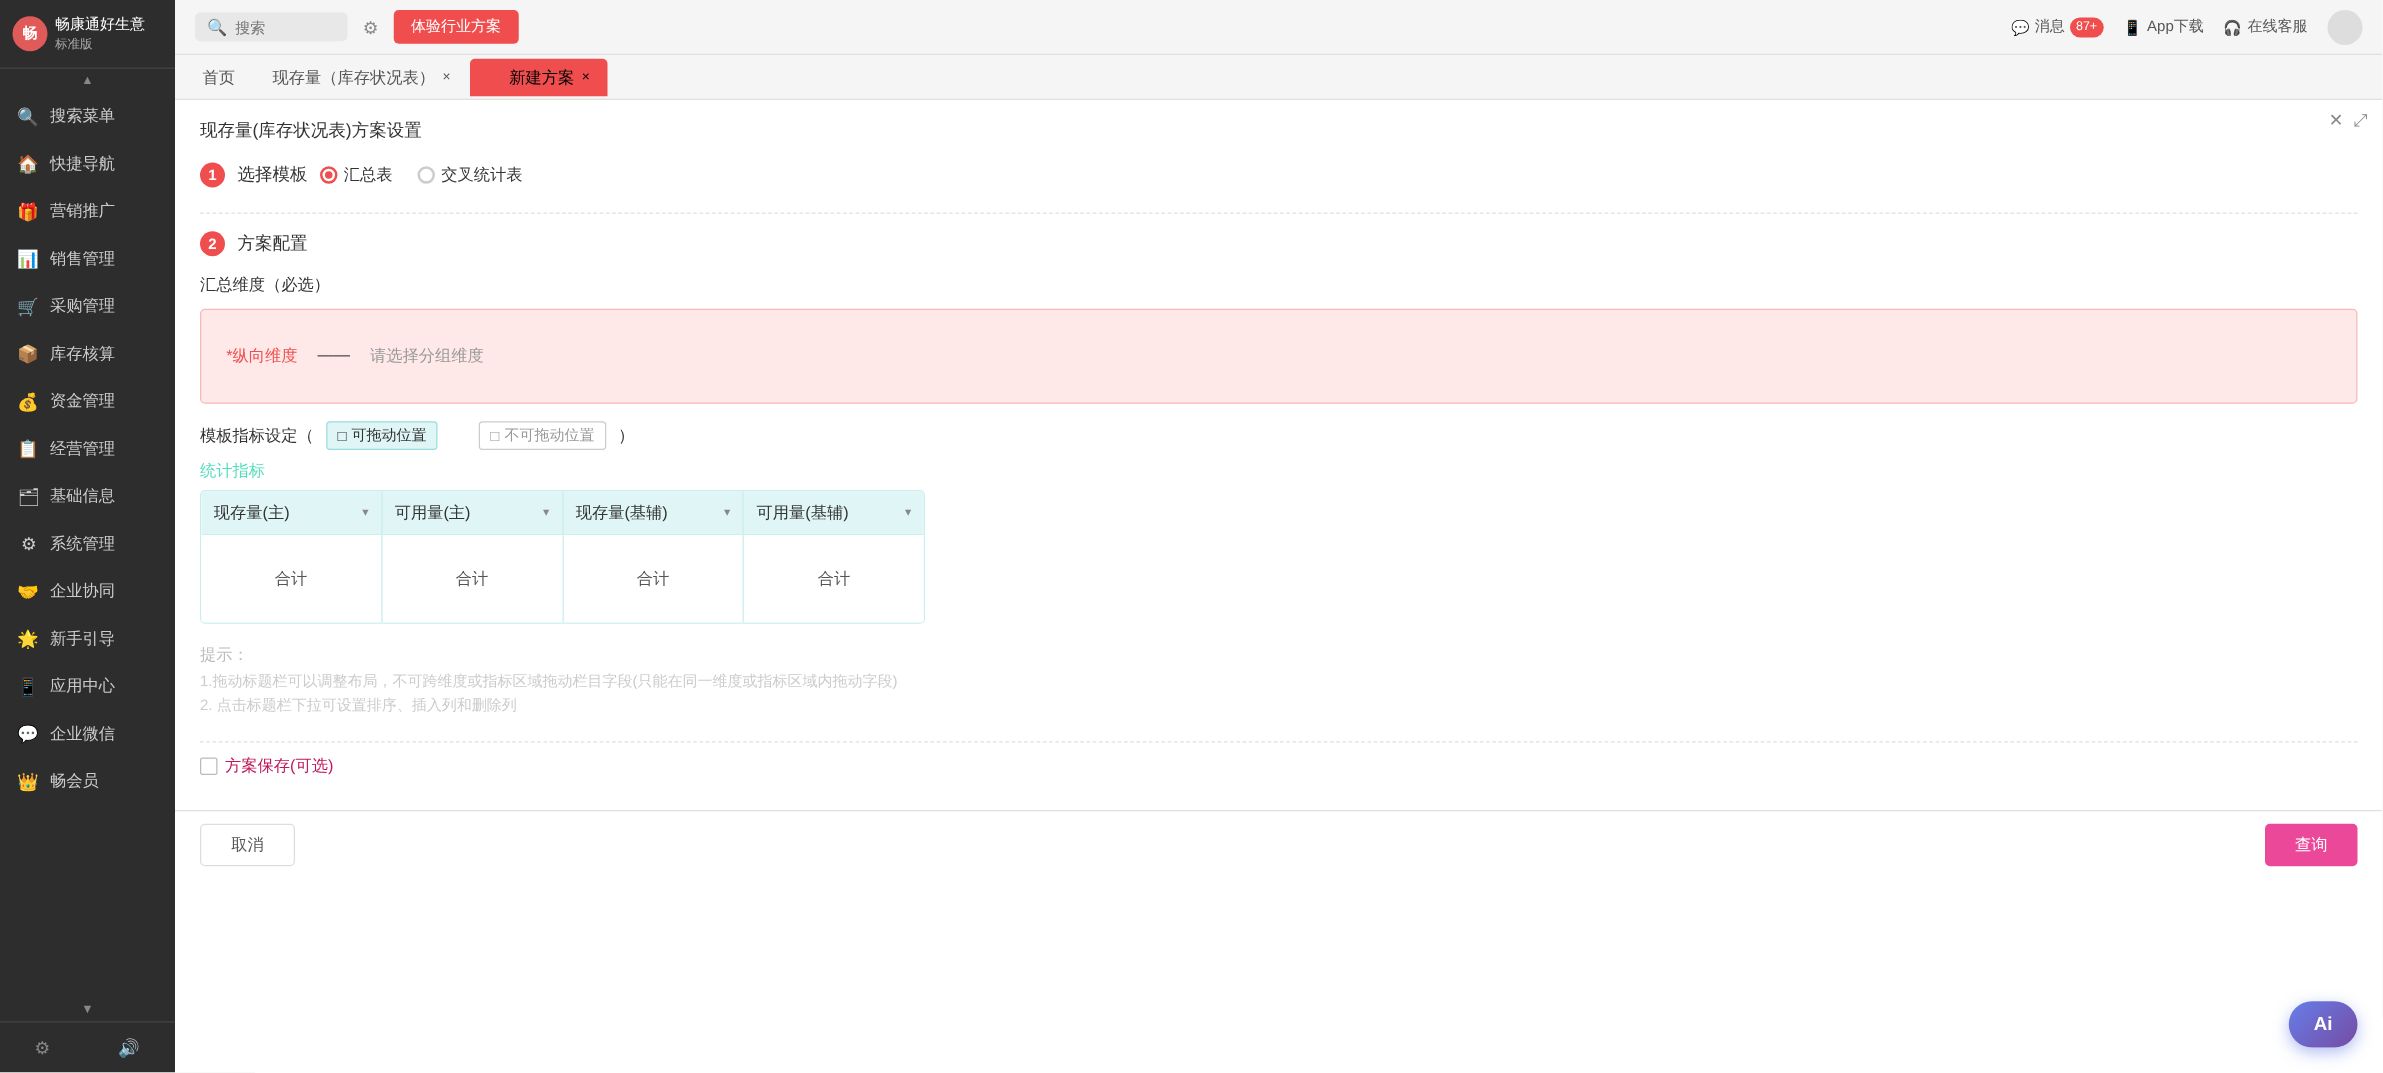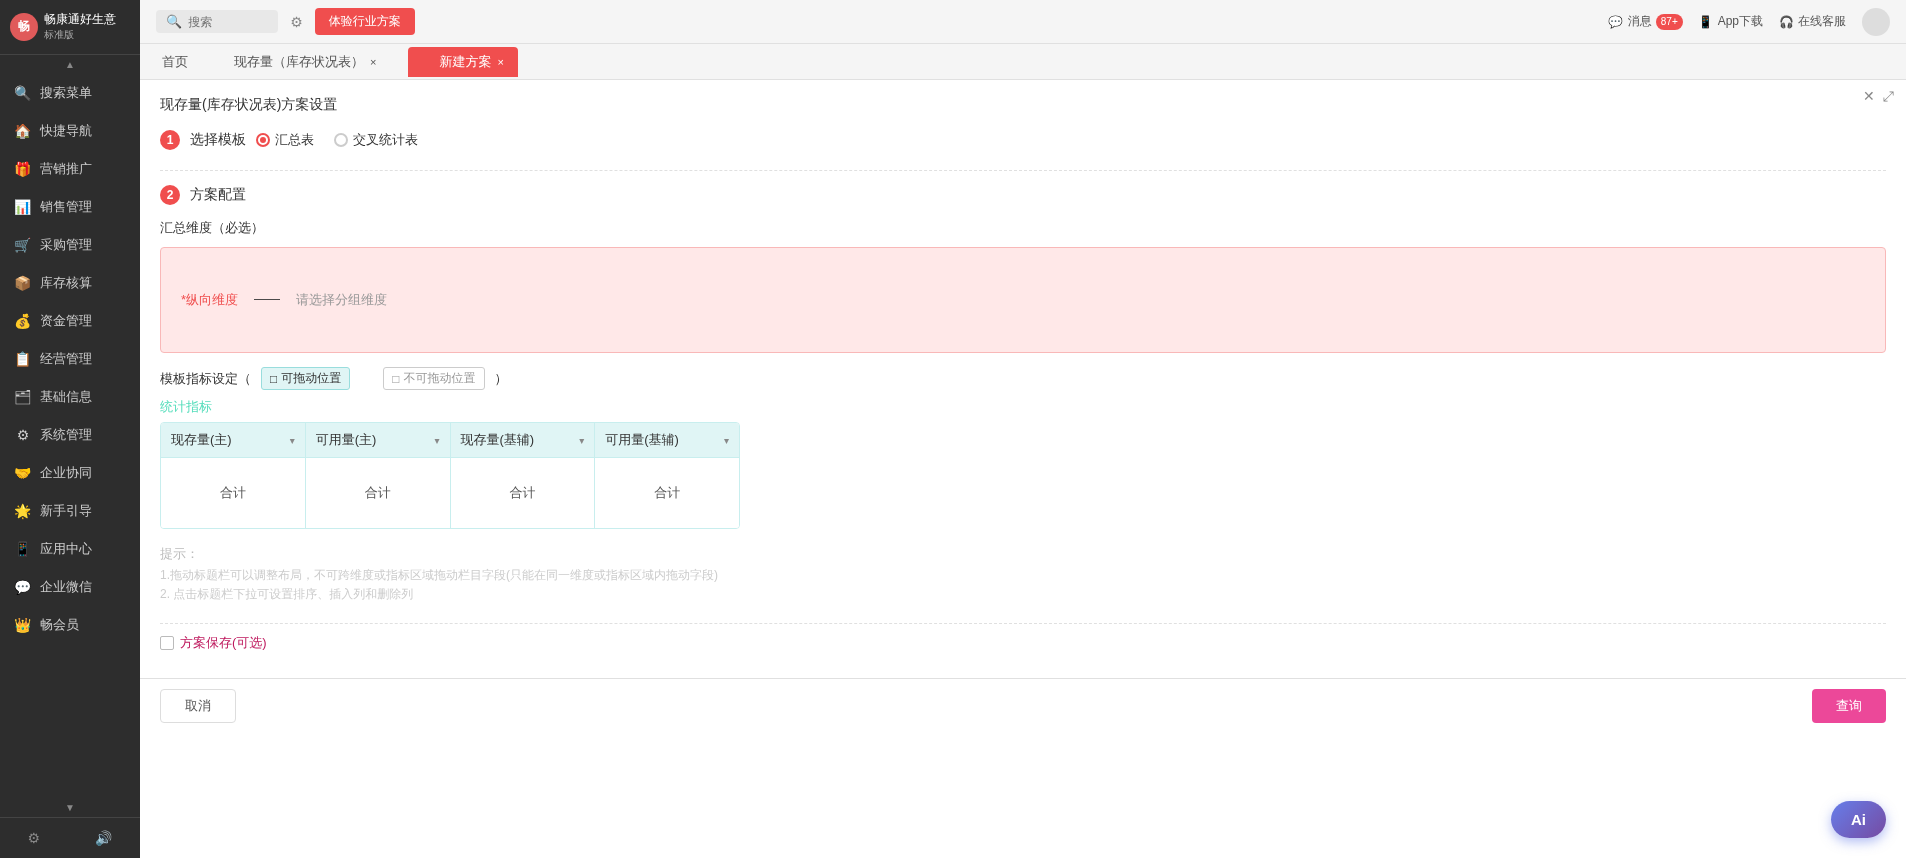--- a/index.html
+++ b/index.html
@@ -106,30 +106,30 @@
 
     
     .tabbar {
       background: #f5f5f5;
       display: flex;
       align-items: center;
       padding: 0 8px;
       height: 36px;
       border-bottom: 1px solid #e0e0e0;
       flex-shrink: 0;
-      gap: 18px;
+      gap: 2px;
     }
     .tab {
       display: flex; align-items: center; gap: 6px;
       padding: 6px 14px;
       font-size: 13px; cursor: pointer; color: #555;
       border-radius: 4px 4px 0 0;
     }
     .tab.active {
-      background: #f04e4e; color: #ffffff; padding-left: 31px;
+      background: #f04e4e; color: #000000; padding-left: 31px;
     }
     .tab-close {
       font-size: 11px; cursor: pointer; color: inherit;
     }
 
     
     .content {
       flex: 1;
       background: white;
       overflow-y: auto;
@@ -161,21 +161,21 @@
     .radio-dot.checked::after {
       content: ''; width: 6px; height: 6px; border-radius: 50%; background: #f04e4e;
     }
 
     .divider { border: none; border-top: 1px dashed #e0e0e0; margin: 14px 0; }
 
     
     .config-label { font-size: 13px; color: #333; margin-bottom: 10px; }
     .dimension-box {
       background: #ffe8e8; border: 1px solid #f9b8b8;
-      border-radius: 4px; padding: 43px 20px;
+      border-radius: 4px; padding: 28px 20px;
       display: flex; align-items: flex-start; gap: 16px;
     }
     .dimension-required { color: #f04e4e; font-size: 13px; }
     .dimension-dash { color: #333; }
     .dimension-placeholder { color: #999; font-size: 13px; }
 
     .indicator-setting {
       display: flex; align-items: center; gap: 10px;
       margin-top: 14px; margin-bottom: 8px; font-size: 13px; color: #333;
     }

